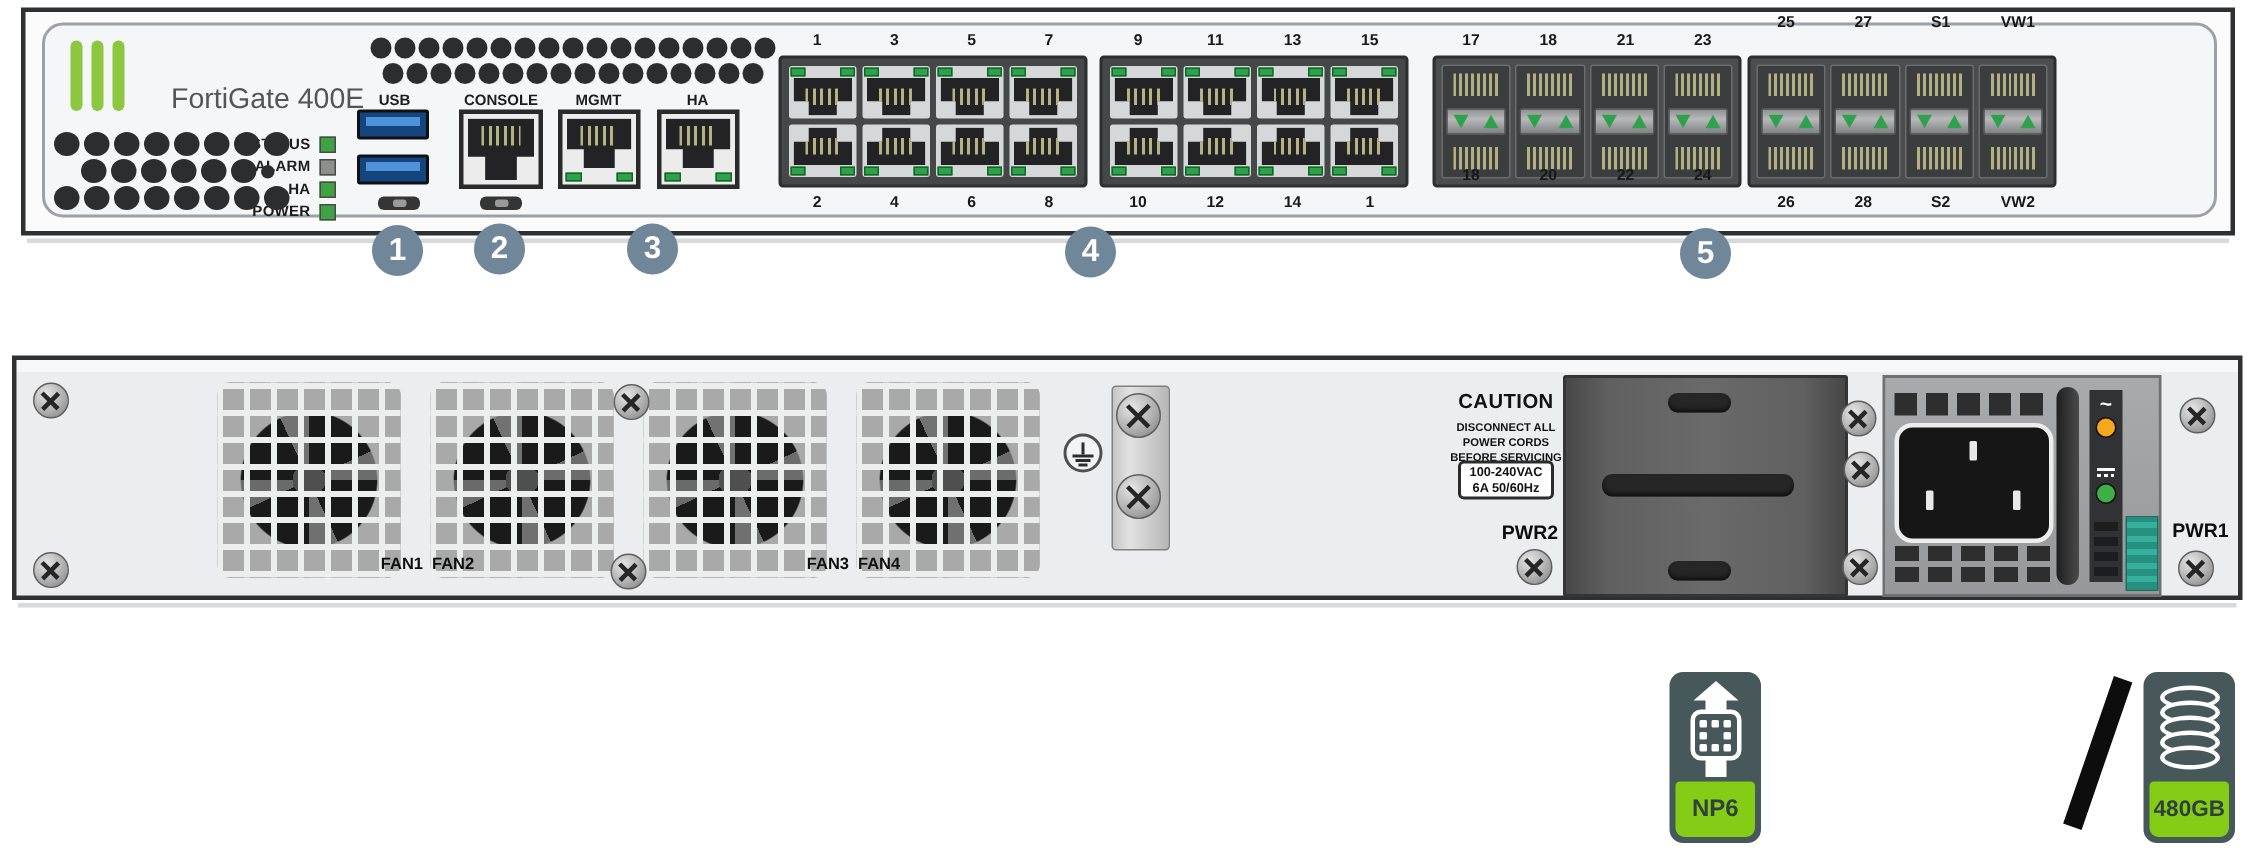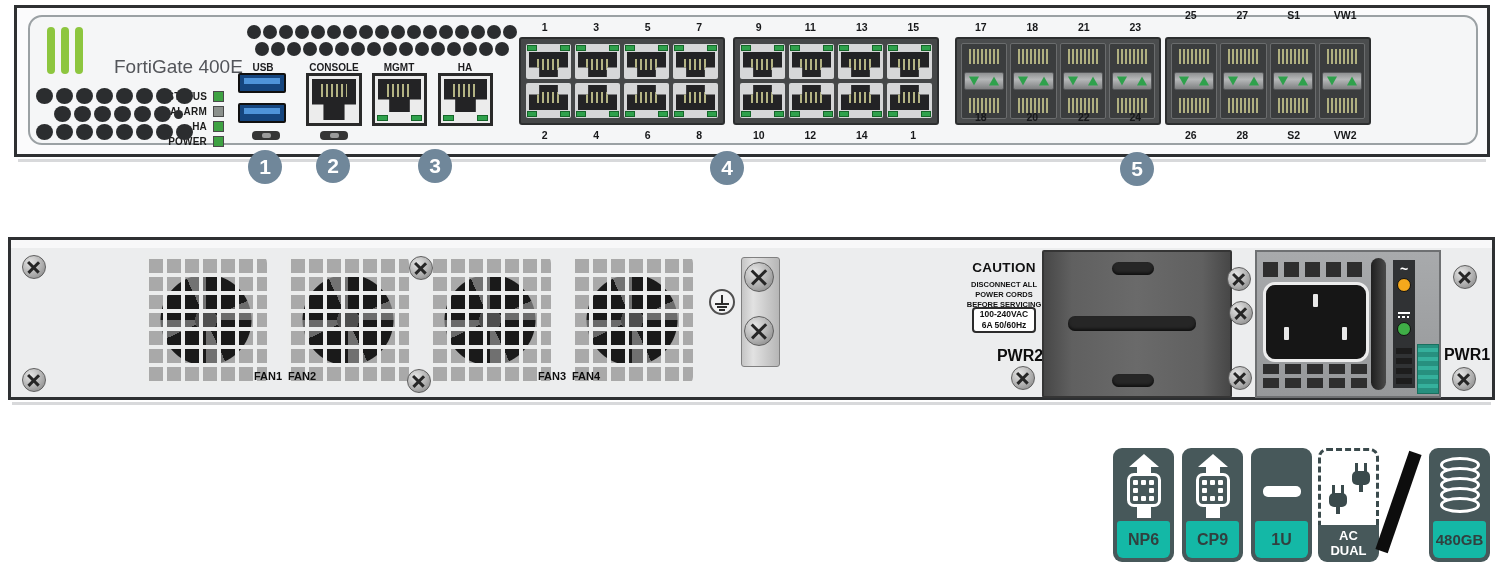--- a/index.html
+++ b/index.html
@@ -103,21 +103,21 @@
   .gnd{position:absolute;width:26px;height:26px;border:2px solid #4f4f4f;border-radius:50%;background:#f2f3f4;box-sizing:border-box;}
   .gnd i{position:absolute;background:#2c2c2c;display:block;}
 
   .plate{position:absolute;width:37px;height:108px;border:1px solid #808080;border-radius:3px;
          background:linear-gradient(90deg,#c5c5c5,#e2e2e2 30%,#b6b6b6);}
 
   .caution-title{font-size:13.5px;font-weight:800;color:#111;text-align:center;letter-spacing:.3px;}
   .caution-lines{font-size:7.5px;font-weight:bold;color:#111;text-align:center;line-height:1.3;}
   .rating-box{border:2px solid #2c2c2c;border-radius:4px;background:#fff;display:flex;flex-direction:column;
               align-items:center;justify-content:center;font-size:8.5px;font-weight:bold;color:#111;line-height:1.25;box-sizing:border-box;}
-  .pwr-label{font-size:16px;font-weight:800;color:#0d0d0d;text-align:center;}
+  .pwr-label{font-size:13px;font-weight:800;color:#0d0d0d;text-align:center;}
 
   .blank-slot{position:absolute;width:190px;height:148px;border:2px solid #353535;border-radius:2px;box-sizing:border-box;
       background:linear-gradient(90deg,#474747,#606060 15%,#6a6a6a 50%,#606060 85%,#474747);}
   .slot-pill{position:absolute;background:#262626;border-radius:7px;box-shadow:inset 0 -2px 3px rgba(0,0,0,.6);}
 
   .psu{position:absolute;width:186px;height:148px;border:2px solid #6e7072;box-sizing:border-box;
        background:linear-gradient(#a8aaac,#96989a);}
   .psu-vents-t{position:absolute;left:6px;top:10px;width:104px;height:15px;
        background:repeating-linear-gradient(90deg,#2e2e2e 0 15px,transparent 15px 21px);}
   .psu-vrow{position:absolute;left:6px;width:104px;height:10px;
@@ -134,21 +134,21 @@
   .led-round{position:absolute;left:50%;transform:translateX(-50%);width:12px;height:12px;border-radius:50%;border:1px solid #111;}
   .dc-ic{position:absolute;left:5px;top:52px;width:12px;height:7px;}
   .dc-ic::before{content:'';position:absolute;left:0;right:0;top:0;height:2px;background:#fff;}
   .dc-ic::after{content:'';position:absolute;left:0;right:0;top:4px;height:2px;
        background:repeating-linear-gradient(90deg,#fff 0 2.5px,transparent 2.5px 4.5px);}
   .lever{position:absolute;left:160px;top:92px;width:22px;height:50px;border:1px solid #19705f;box-sizing:border-box;
        background:repeating-linear-gradient(0deg,#27907f 0 5px,#35b09c 5px 9px);}
 
   
   .badge{position:absolute;top:448px;width:61px;height:114px;background:#47585a;border-radius:9px;}
-  .badge-band{position:absolute;left:4px;right:4px;bottom:4px;height:37px;background:#14b8a6;border-radius:3px 3px 6px 6px;
+  .badge-band{position:absolute;left:4px;right:4px;bottom:4px;height:37px;background:#84cc16;border-radius:3px 3px 6px 6px;
               display:flex;align-items:center;justify-content:center;font-weight:bold;font-size:16px;color:#31403f;}
   .chip-ic{position:absolute;left:50%;top:6px;transform:translateX(-50%);width:44px;height:66px;}
   .chip-arrow{position:absolute;left:50%;top:0;transform:translateX(-50%);width:0;height:0;
       border-left:15px solid transparent;border-right:15px solid transparent;border-bottom:13px solid #fff;}
   .chip-stem{position:absolute;left:50%;top:11px;transform:translateX(-50%);width:14px;height:53px;background:#fff;}
   .chip-sq{position:absolute;left:50%;top:19px;transform:translateX(-50%);width:34px;height:34px;background:#47585a;
       border:3px solid #fff;border-radius:7px;box-sizing:border-box;display:flex;align-items:center;justify-content:center;}
   .chip-grid{display:grid;grid-template-columns:repeat(3,5px);grid-template-rows:repeat(3,5px);gap:3px;}
   .cg{width:5px;height:5px;background:#fff;border-radius:1px;}
   .bar-ic{position:absolute;left:50%;top:38px;transform:translateX(-50%);width:38px;height:11px;background:#fff;border-radius:5px;}
@@ -633,64 +633,20 @@
             <div class="cg" style="visibility: hidden;"></div>
             <div class="cg"></div>
             <div class="cg"></div>
             <div class="cg"></div>
             <div class="cg"></div>
           </div>
         </div>
     </div>
     <div class="badge-band">NP6</div>
   </div>
-  <div class="badge" style="left:1182px;">
-    <div class="chip-ic">
-      <div class="chip-stem"></div>
-        <div class="chip-arrow"></div>
-      <div class="chip-sq">
-          <div class="chip-grid">
-            <div class="cg"></div>
-            <div class="cg"></div>
-            <div class="cg"></div>
-            <div class="cg"></div>
-            <div class="cg" style="visibility: hidden;"></div>
-            <div class="cg"></div>
-            <div class="cg"></div>
-            <div class="cg"></div>
-            <div class="cg"></div>
-          </div>
-        </div>
-    </div>
-    <div class="badge-band">CP9</div>
-  </div>
-  <div class="badge" style="left:1251px;">
-    <div class="bar-ic"></div>
-    <div class="badge-band">1U</div>
-  </div>
-  <div class="badge acdual" style="left:1318px;">
-    <div class="ac-top">
-      <div class="plug" style="left:8px;top:34px;">
-        <i style="left:3px;top:0;width:3px;height:9px;"></i>
-          <i style="left:12px;top:0;width:3px;height:9px;"></i>
-        <i style="left:0;top:8px;width:18px;height:14px;border-radius:5px;"></i>
-        <i style="left:7px;top:21px;width:4px;height:8px;"></i>
-      </div>
-      <div class="plug" style="left:31px;top:12px;">
-        <i style="left:3px;top:0;width:3px;height:9px;"></i>
-          <i style="left:12px;top:0;width:3px;height:9px;"></i>
-        <i style="left:0;top:8px;width:18px;height:14px;border-radius:5px;"></i>
-        <i style="left:7px;top:21px;width:4px;height:8px;"></i>
-      </div>
-    </div>
-    <div class="ac-bottom">
-      <div>AC</div>
-      <div>DUAL</div>
-    </div>
-  </div>
   <div class="slash"></div>
   <div class="badge" style="left:1429px;">
     <div class="disks">
         <div class="disk"></div>
         <div class="disk"></div>
         <div class="disk"></div>
         <div class="disk"></div>
         <div class="disk"></div>
       </div>
     <div class="badge-band" style="font-size:15px;">480GB</div>

